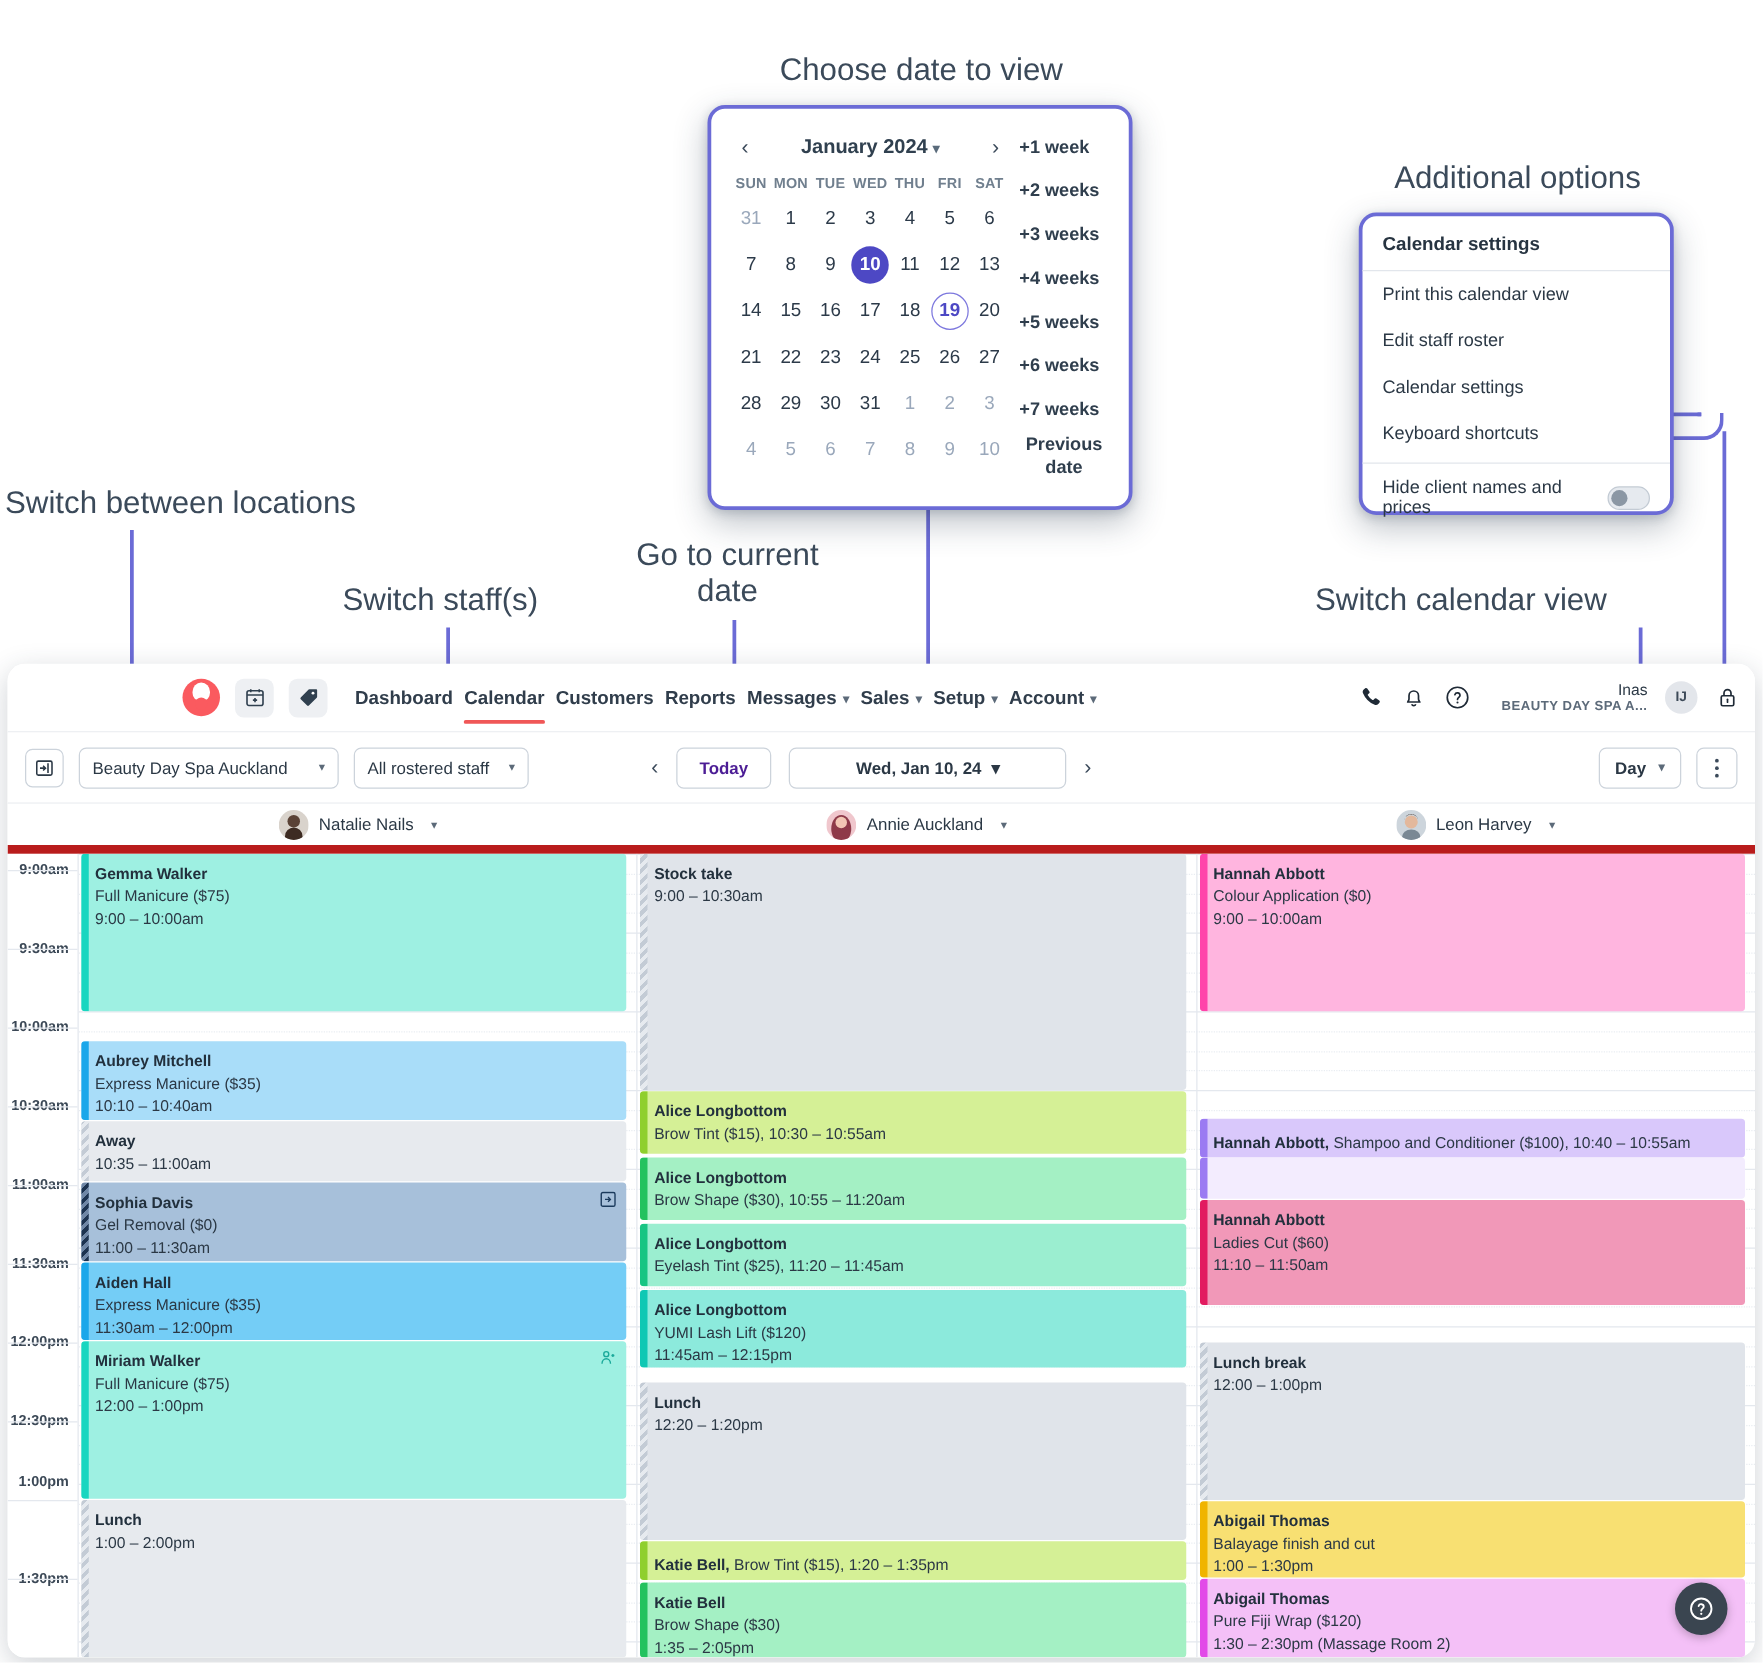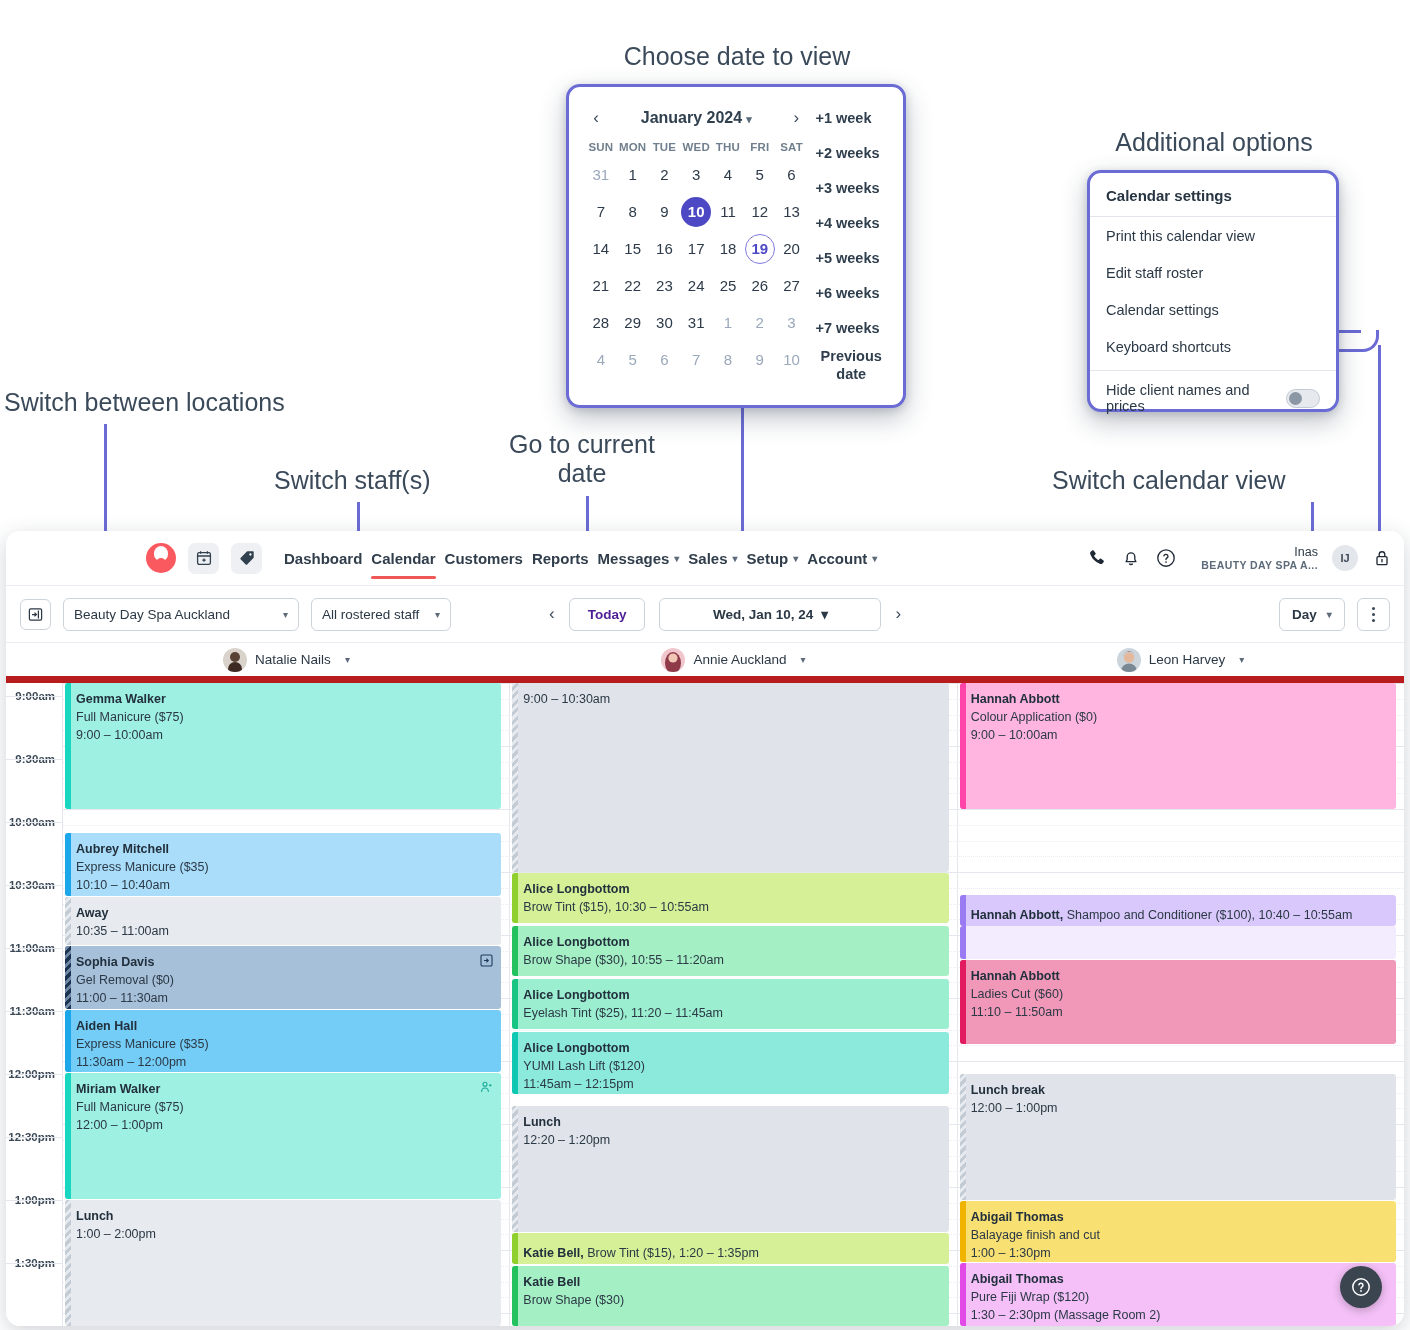--- a/index.html
+++ b/index.html
@@ -578,21 +578,21 @@
     </div>
 
     <div class="toolbar">
       <div class="tb-square">
         <svg width="15" height="15" viewBox="0 0 15 15" fill="none" stroke="#2b3845" stroke-width="1.25">
           <rect x="1.4" y="1.9" width="12.2" height="11.2" rx="1.3"></rect>
           <path d="M10.4 3.6v7.8"></path>
             <path d="M4 7.5h4.3M6.5 5.6 8.4 7.5 6.5 9.4"></path>
         </svg>
       </div>
-      <div class="select" style="width:236px;">
+      <div class="select" style="width:208px;">
         <span>Beauty Day Spa Auckland</span>
         <span class="chev">▾</span>
       </div>
       <div class="select" style="width:140px;">
         <span>All rostered staff</span>
         <span class="chev">▾</span>
       </div>
       <div style="width:88px"></div>
       <div class="tb-arrow">‹</div>
       <div class="tb-btn" style="margin-left:4px;">Today</div>
@@ -654,21 +654,21 @@
     <div class="calendar">
       <div class="gutter" id="gutter">
           <div class="tlabel" style="top: 13px;">9:00am</div>
           <div class="tlabel" style="top: 76px;">9:30am</div>
           <div class="tlabel" style="top: 139px;">10:00am</div>
           <div class="tlabel" style="top: 202px;">10:30am</div>
           <div class="tlabel" style="top: 265px;">11:00am</div>
           <div class="tlabel" style="top: 328px;">11:30am</div>
           <div class="tlabel" style="top: 391px;">12:00pm</div>
           <div class="tlabel" style="top: 454px;">12:30pm</div>
-          <div class="tlabel" style="top: 517px;">1:00pm</div>
+          <div class="tlabel" style="top: 503px;">1:00pm</div>
           <div class="tlabel" style="top: 580px;">1:30pm</div>
           <div style="position: absolute; left: 0px; right: 0px; top: 13px; border-top: 1px solid rgb(228, 232, 238);"></div>
           <div style="position: absolute; left: 0px; right: 0px; top: 76px; border-top: 1px solid rgb(228, 232, 238);"></div>
           <div style="position: absolute; left: 0px; right: 0px; top: 139px; border-top: 1px solid rgb(228, 232, 238);"></div>
           <div style="position: absolute; left: 0px; right: 0px; top: 202px; border-top: 1px solid rgb(228, 232, 238);"></div>
           <div style="position: absolute; left: 0px; right: 0px; top: 265px; border-top: 1px solid rgb(228, 232, 238);"></div>
           <div style="position: absolute; left: 0px; right: 0px; top: 328px; border-top: 1px solid rgb(228, 232, 238);"></div>
           <div style="position: absolute; left: 0px; right: 0px; top: 391px; border-top: 1px solid rgb(228, 232, 238);"></div>
           <div style="position: absolute; left: 0px; right: 0px; top: 454px; border-top: 1px solid rgb(228, 232, 238);"></div>
           <div style="position: absolute; left: 0px; right: 0px; top: 517px; border-top: 1px solid rgb(228, 232, 238);"></div>
@@ -766,20 +766,21 @@
               </div>
               <div class="appt" style="top: 517px; height: 126px; background: rgb(231, 234, 238);">
                 <div class="bar greystripebar"></div>
                 <div class="t1">Lunch</div>
                 <div class="t2">1:00 – 2:00pm</div>
               </div>
             </div>
             <div class="col">
               <div class="appt" style="top: 0px; height: 189px; background: rgb(224, 228, 234);">
                 <div class="bar greystripebar"></div>
+                <div class="t1">Stock take</div>
                 <div class="t2">9:00 – 10:30am</div>
               </div>
               <div class="appt" style="top: 190px; height: 50px; background: rgb(213, 240, 150);">
                 <div class="bar" style="background: rgb(143, 207, 46);"></div>
                 <div class="t1">Alice Longbottom</div>
                 <div class="t2">Brow Tint ($15), 10:30 – 10:55am</div>
               </div>
               <div class="appt" style="top: 243px; height: 50px; background: rgb(164, 240, 196);">
                 <div class="bar" style="background: rgb(36, 194, 95);"></div>
                 <div class="t1">Alice Longbottom</div>
@@ -802,20 +803,21 @@
                 <div class="t2">12:20 – 1:20pm</div>
               </div>
               <div class="appt inline stripes" style="top: 550px; height: 31px; background: rgb(213, 240, 150);">
                 <div class="bar" style="background: rgb(143, 207, 46);"></div>
                 <div style="line-height: 1.5;"><span class="t1">Katie Bell,</span><span class="t2"> Brow Tint ($15), 1:20 – 1:35pm</span></div>
               </div>
               <div class="appt stripes" style="top: 583px; height: 60px; background: rgb(164, 240, 196);">
                 <div class="bar" style="background: rgb(36, 194, 95);"></div>
                 <div class="t1">Katie Bell</div>
                 <div class="t2">Brow Shape ($30)</div>
+                <div class="t2">1:35 – 2:05pm</div>
               </div>
             </div>
             <div class="col">
               <div class="appt" style="top: 0px; height: 126px; background: rgb(255, 181, 223);">
                 <div class="bar" style="background: rgb(255, 68, 170);"></div>
                 <div class="t1">Hannah Abbott</div>
                 <div class="t2">Colour Application ($0)</div>
                 <div class="t2">9:00 – 10:00am</div>
               </div>
               <div class="appt inline" style="top: 212px; height: 31px; background: rgb(217, 200, 251);">

